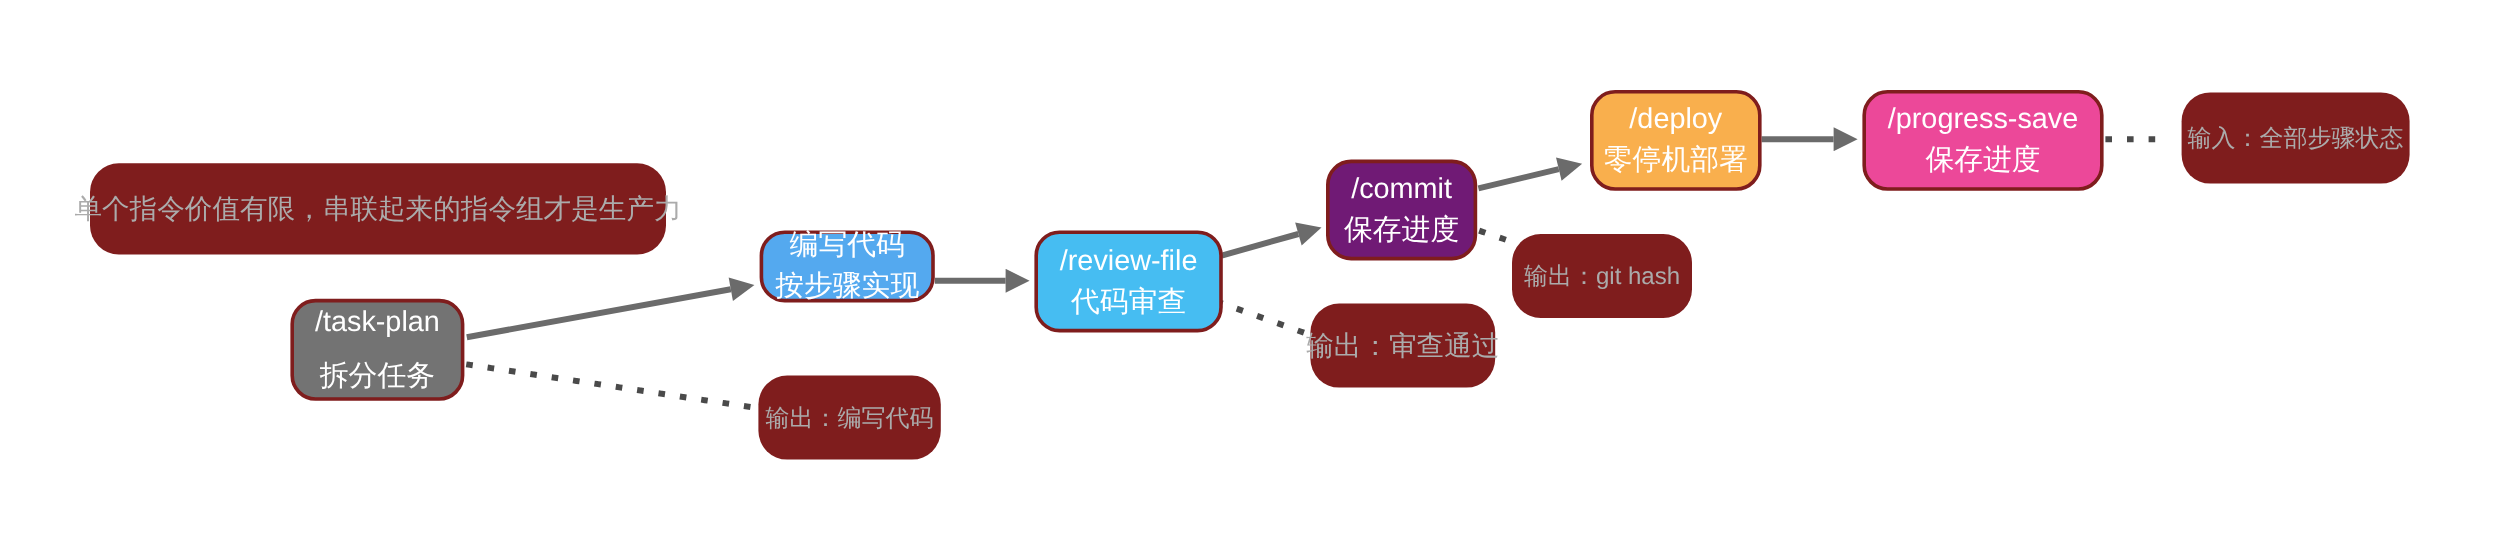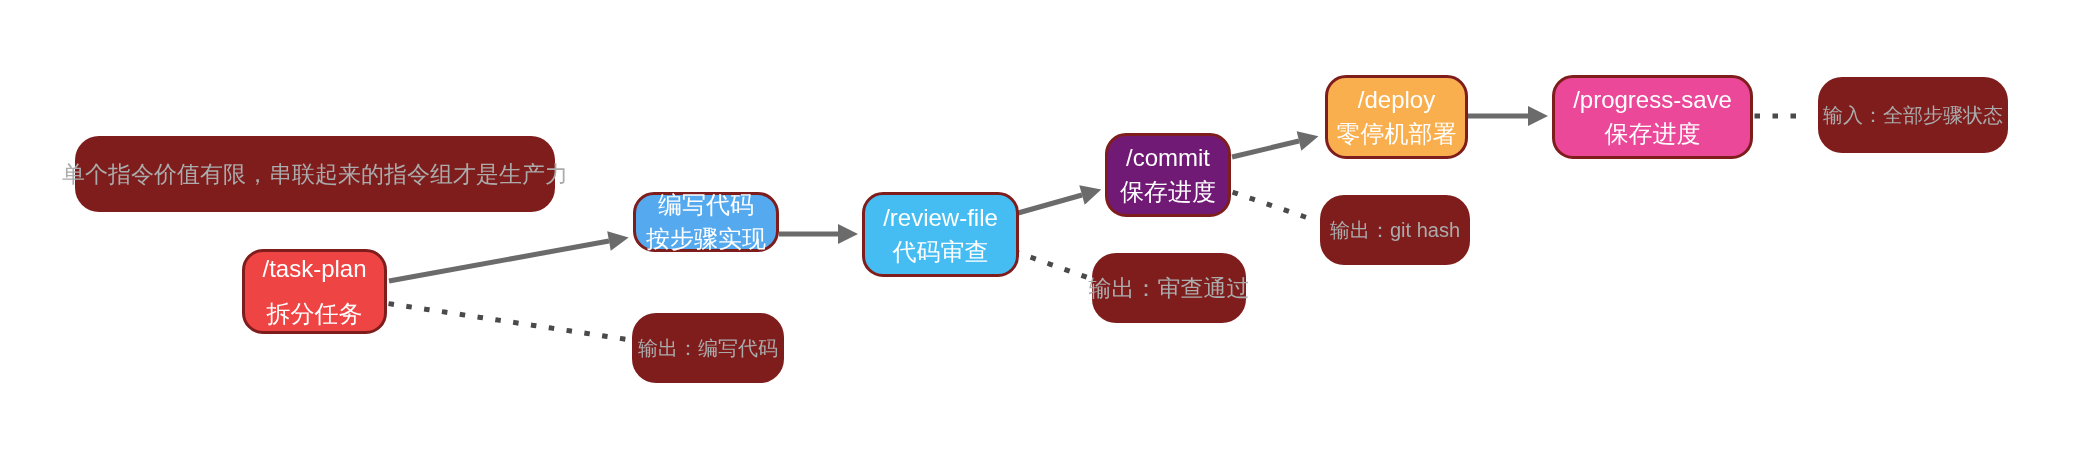--- a/index.html
+++ b/index.html
@@ -54,21 +54,21 @@
   .node-task-plan     { left: 242px;  top: 249px; width: 145px; height: 85px; }
   .node-write-code    { left: 633px;  top: 192px; width: 146px; height: 60px; }
   .node-review-file   { left: 862px;  top: 192px; width: 157px; height: 85px; text-align: center; }
   .node-commit        { left: 1105px; top: 133px; width: 126px; height: 84px; }
   .node-deploy        { left: 1325px; top: 75px;  width: 143px; height: 84px; }
   .node-progress-save { left: 1552px; top: 75px;  width: 201px; height: 84px; }
   
   .note-main          { left: 75px;   top: 136px; width: 480px; height: 76px; font-size: 23px; }
   .ann-task-plan-out  { left: 632px;  top: 313px; width: 152px; height: 70px; font-size: 20px; }
   .ann-review-out     { left: 1092px; top: 253px; width: 154px; height: 70px; font-size: 23px; }
-  .ann-commit-out     { left: 1320px; top: 195px; width: 150px; height: 70px; font-size: 20px; }
+  .ann-commit-out     { left: 1260px; top: 195px; width: 150px; height: 70px; font-size: 20px; }
   .ann-progress-in    { left: 1818px; top: 77px;  width: 190px; height: 76px; font-size: 20px; }
 </style>
 </head>
 <body>
 
 <div id="canvas">
 
   <svg class="edges" width="2080" height="462" viewBox="0 0 2080 462">
     <defs>
       <marker id="arrowhead" viewBox="0 0 10 10" refX="0" refY="5" markerWidth="24" markerHeight="20" markerUnits="userSpaceOnUse" orient="auto">
@@ -83,21 +83,21 @@
     <line x1="1468" y1="116" x2="1528" y2="116" stroke="#6b6b6b" stroke-width="5" marker-end="url(#arrowhead)"></line>
 
     <line x1="391" y1="304" x2="624" y2="339" stroke="#4a4a4a" stroke-width="5" stroke-dasharray="0.5 17.5" stroke-linecap="square"></line>
     <line x1="1016" y1="252" x2="1086" y2="277" stroke="#4a4a4a" stroke-width="5" stroke-dasharray="0.5 17.5" stroke-linecap="square"></line>
     <line x1="1235" y1="193" x2="1314" y2="220" stroke="#4a4a4a" stroke-width="5" stroke-dasharray="0.5 17.5" stroke-linecap="square"></line>
     <line x1="1757" y1="116" x2="1810" y2="116" stroke="#4a4a4a" stroke-width="5" stroke-dasharray="0.5 17.5" stroke-linecap="square"></line>
   </svg>
 
   <div class="gray-box note-main">单个指令价值有限，串联起来的指令组才是生产力</div>
 
-  <div class="node node-task-plan" style="background-color: #ef4444; gap: 11px;">
+  <div class="node node-task-plan" style="background-color: #737373; gap: 11px;">
     <div>/task-plan</div>
     <div>拆分任务</div>
   </div>
 
   <div class="node node-write-code" style="background-color: rgb(84, 169, 239);">
     <div>编写代码</div>
     <div>按步骤实现</div>
   </div>
 
   <div class="node node-review-file" style="background-color: rgb(70, 189, 242);">

